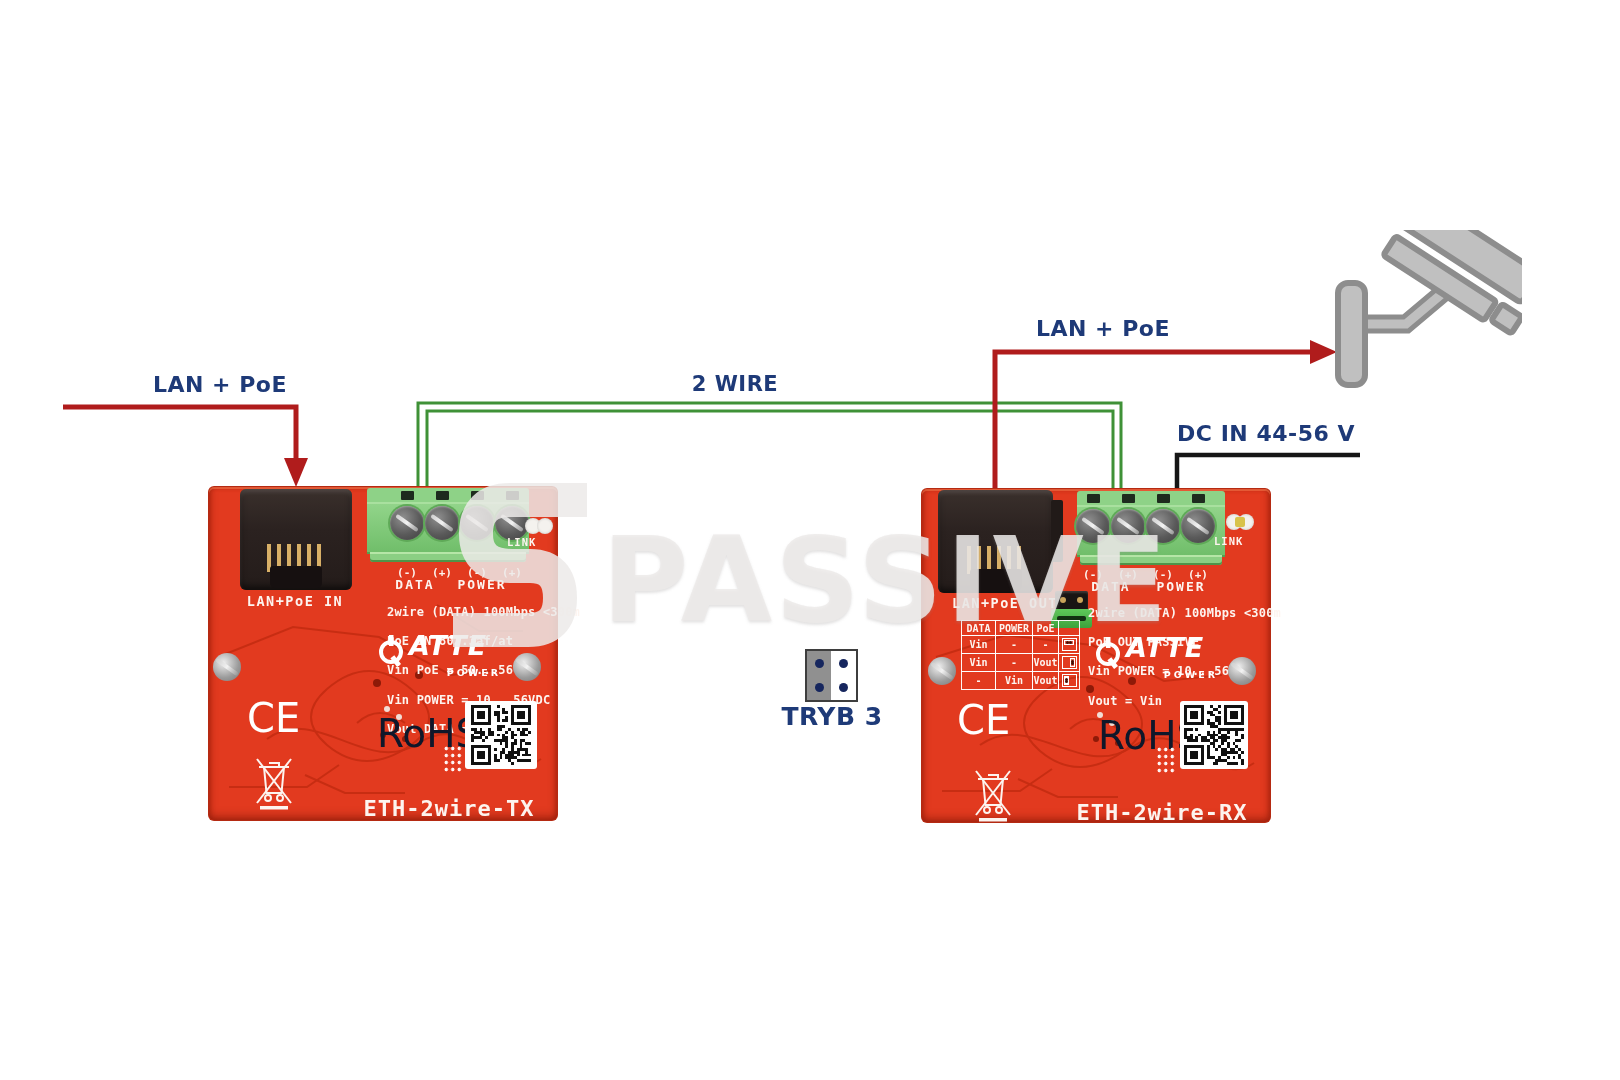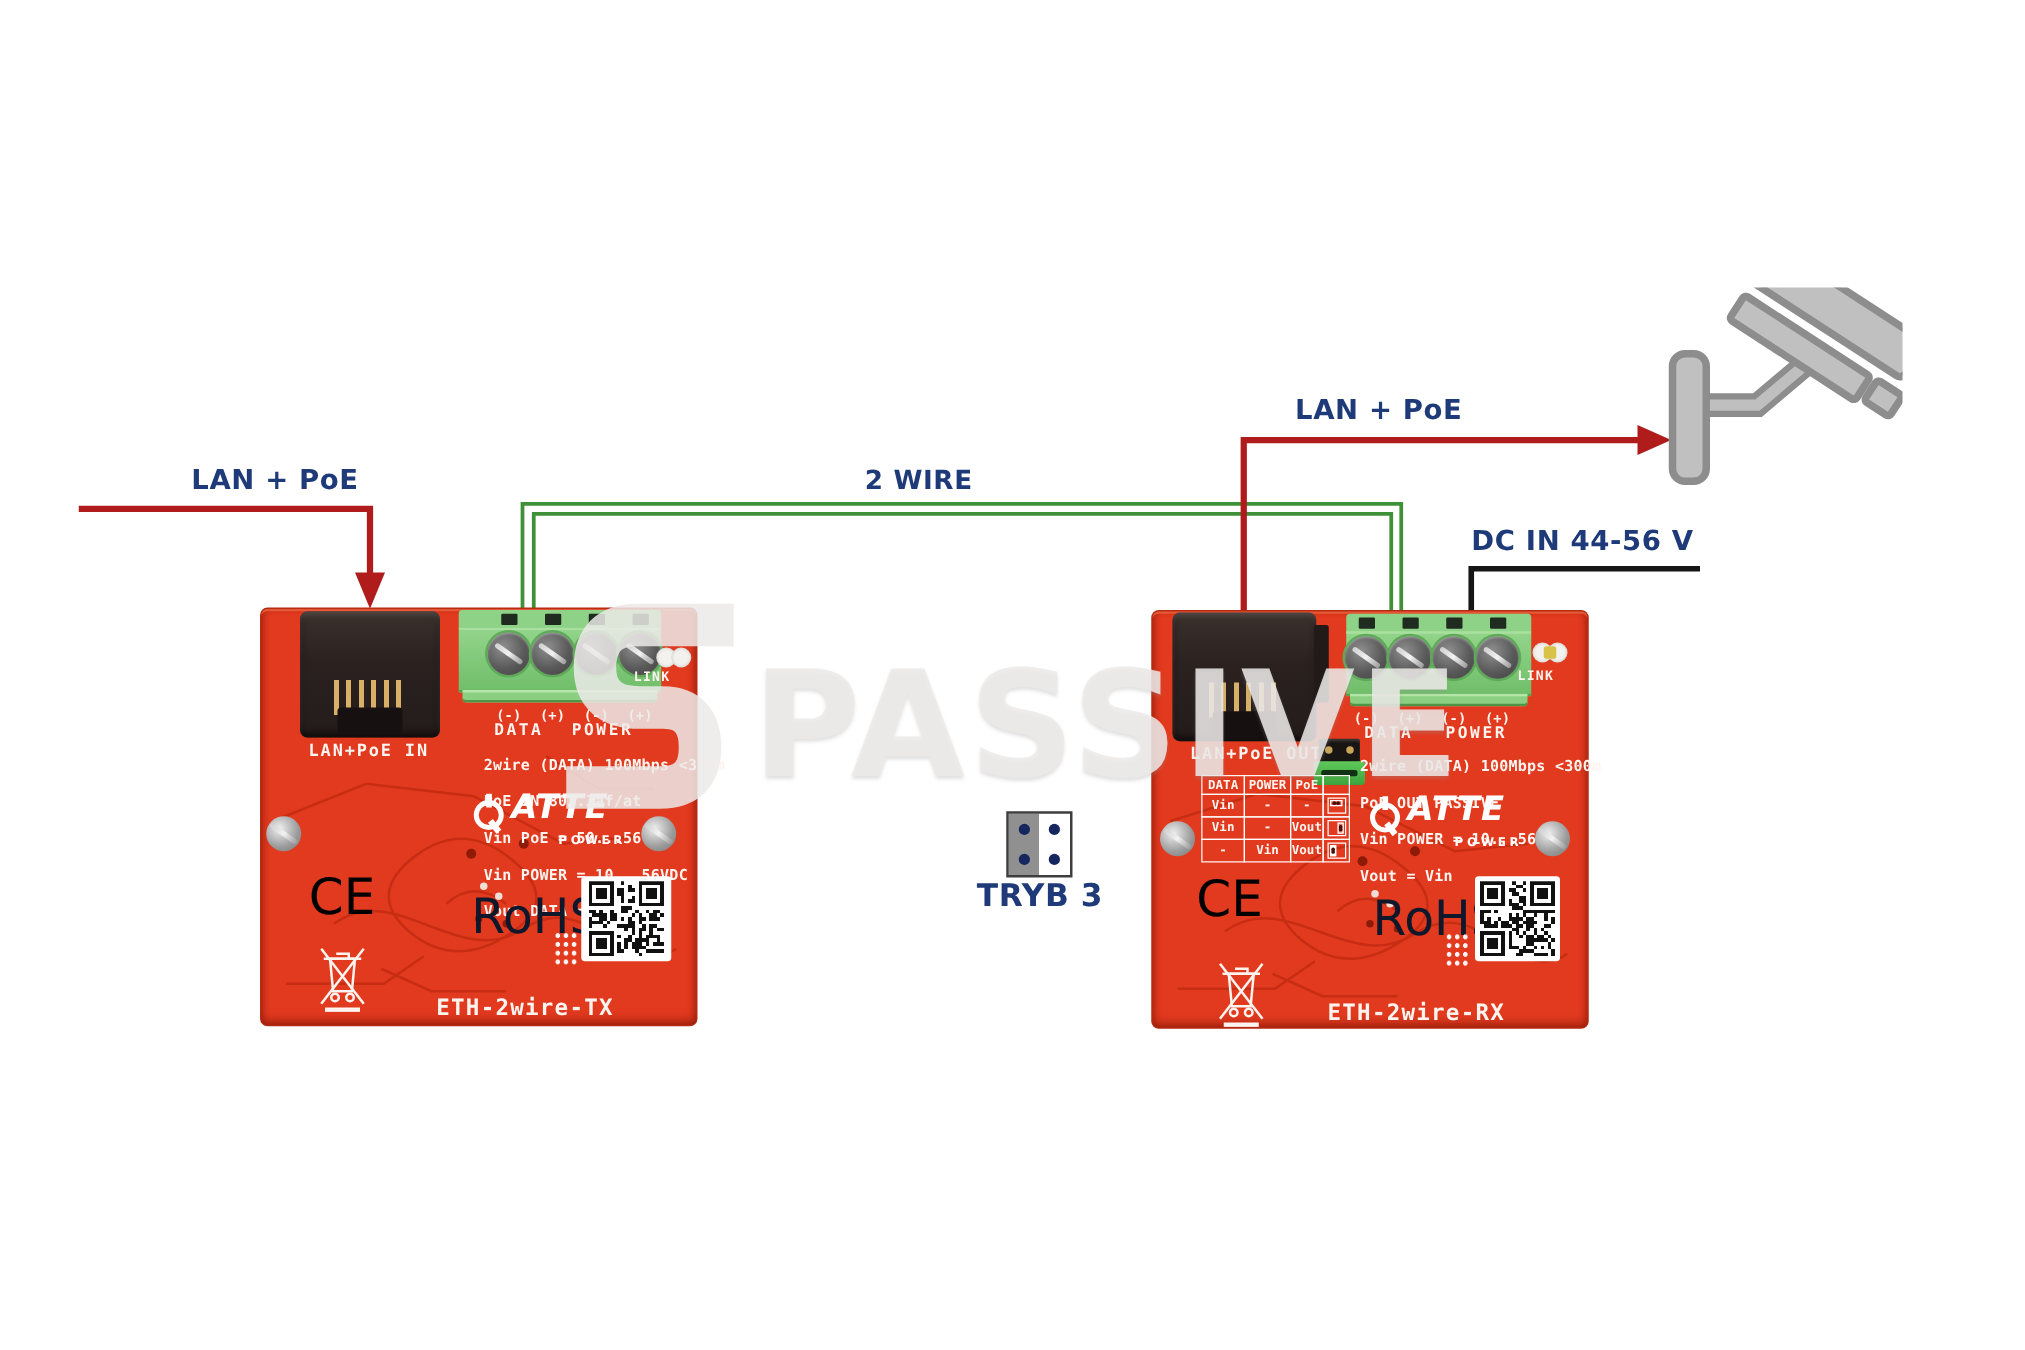--- a/index.html
+++ b/index.html
@@ -55,28 +55,28 @@
   .led i:first-child{left:0;} .led i:last-child{right:0;}
   .led.lit::after{content:"";position:absolute;left:9px;top:3px;width:10px;height:10px;background:#d8c24a;border-radius:2px;}
   .linktxt{position:absolute;font-size:10.5px;letter-spacing:1px;}
   .specs{position:absolute;font-size:12px;line-height:9.8px;letter-spacing:.2px;white-space:pre;}
   
   .brand{position:absolute;width:130px;color:#fff;}
   .brand .row{display:flex;align-items:flex-start;}
   .brand .word{font-size:27px;font-weight:bold;font-style:italic;letter-spacing:1px;line-height:26px;}
   .brand .sub{font-size:9.5px;font-weight:bold;letter-spacing:3px;text-align:right;margin-top:-2px;padding-right:4px;}
   
-  .ce{position:absolute;font-size:40px;color:#000000;letter-spacing:0px;font-family:"DejaVu Sans",sans-serif;}
+  .ce{position:absolute;font-size:40px;color:#ffffff;letter-spacing:0px;font-family:"DejaVu Sans",sans-serif;}
   .rohs{position:absolute;font-size:39px;font-weight:normal;color:#0f172a;letter-spacing:0;}
   .qr{position:absolute;background:#fff;border-radius:3px;padding:4px;}
   .qr svg{display:block;width:100%;height:100%;}
   .dotgrid{position:absolute;width:19px;height:27px;
         background:radial-gradient(rgba(255,255,255,.95) 1.6px, rgba(0,0,0,0) 2px);
         background-size:6.5px 7px;}
-  .model{position:absolute;font-size:18px;letter-spacing:1px;}
+  .model{position:absolute;font-size:22px;letter-spacing:1px;text-align:center;}
   
   .mtable{position:absolute;display:grid;grid-template-columns:34px 37px 26px 21px;
           grid-template-rows:15px 18px 18px 18px;color:#fdf4ef;
           font-family:"DejaVu Sans Mono",monospace;font-weight:bold;font-size:10px;}
   .mtable div{border:1px solid rgba(255,255,255,.95);margin:-1px 0 0 -1px;
           display:flex;align-items:center;justify-content:center;}
   .jicon{position:relative;width:15px;height:13px;border:1.5px solid #fff;}
   .jicon .bar{position:absolute;border:1px solid #fff;background:rgba(255,255,255,.25);}
   .jicon .bar i{position:absolute;width:3px;height:3px;background:#4a0e04;border-radius:50%;}
   .jicon.h .bar{left:1px;top:1px;width:10px;height:5px;}

